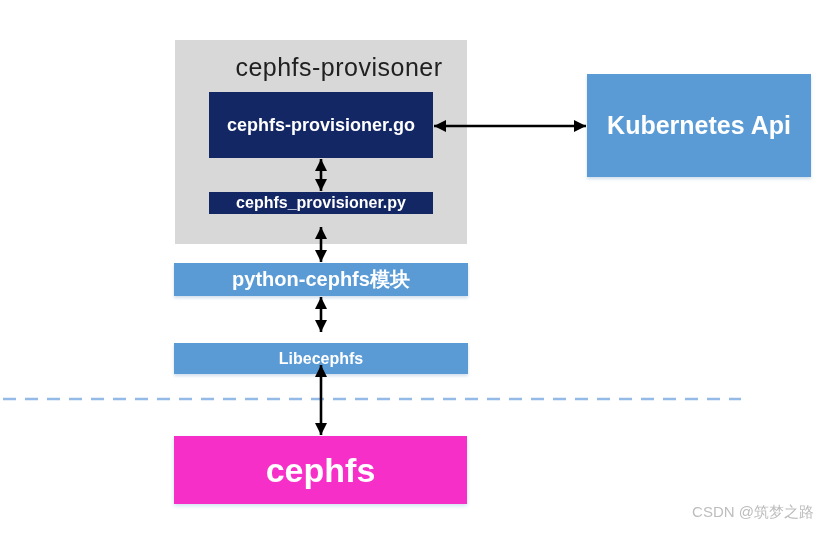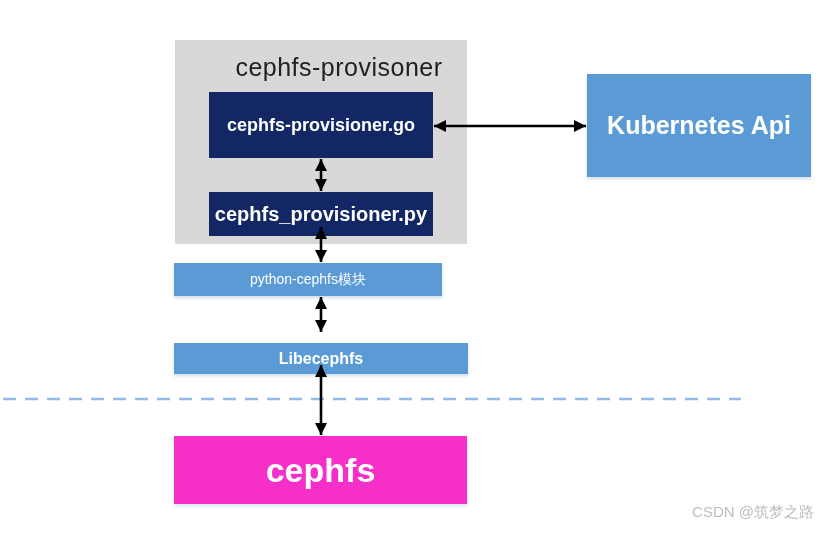--- a/index.html
+++ b/index.html
@@ -36,22 +36,22 @@
   .blue {
     background: var(--blue, #5b9bd5);
     box-shadow: 0 2px 3px rgba(120,160,200,0.35);
   }
   .magenta {
     background: var(--magenta, #f72fc9);
     box-shadow: 0 2px 4px rgba(150,190,230,0.45);
   }
 
   .go-box   { left: 209px; top: 92px;  width: 224px; height: 66px; font-size: 18px; font-weight: 600; }
-  .py-box   { left: 209px; top: 192px; width: 224px; height: 44px; font-size: 20px; font-weight: 600; }
-  .module-box { left: 174px; top: 263px; width: 268px; height: 33px; font-size: 14px; font-weight: 400; }
+  .py-box   { left: 209px; top: 192px; width: 224px; height: 22px; font-size: 16px; font-weight: 600; }
+  .module-box { left: 174px; top: 263px; width: 294px; height: 33px; font-size: 20px; font-weight: 700; }
   .lib-box  { left: 174px; top: 343px; width: 294px; height: 31px; font-size: 16px; font-weight: 600; }
   .cephfs-box { left: 174px; top: 436px; width: 293px; height: 68px; font-size: 34px; font-weight: 700; }
   .k8s-box  { left: 587px; top: 74px;  width: 224px; height: 103px; font-size: 25px; font-weight: 600; }
 
   .overlay {
     left: 0; top: 0; width: 828px; height: 533px;
     pointer-events: none;
   }
   .arrow-line {
     stroke: var(--arrow, #000000);

